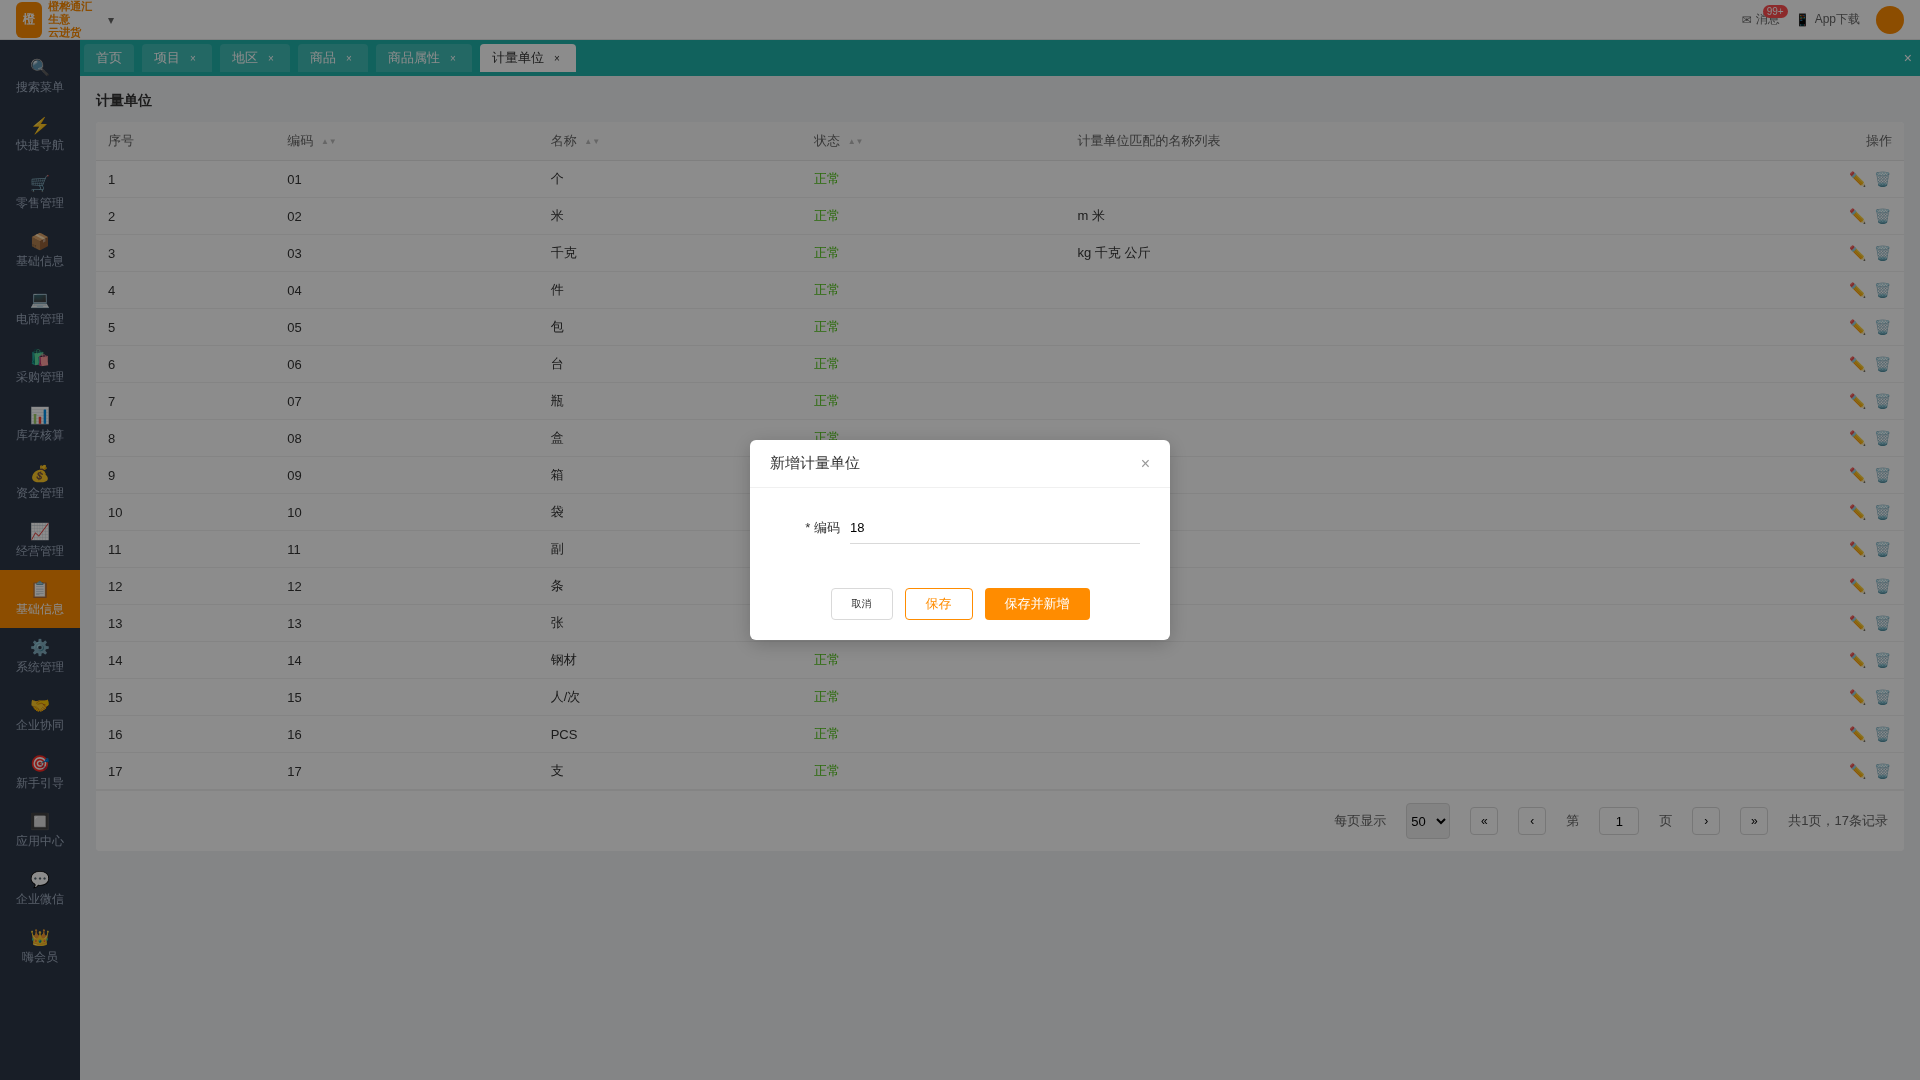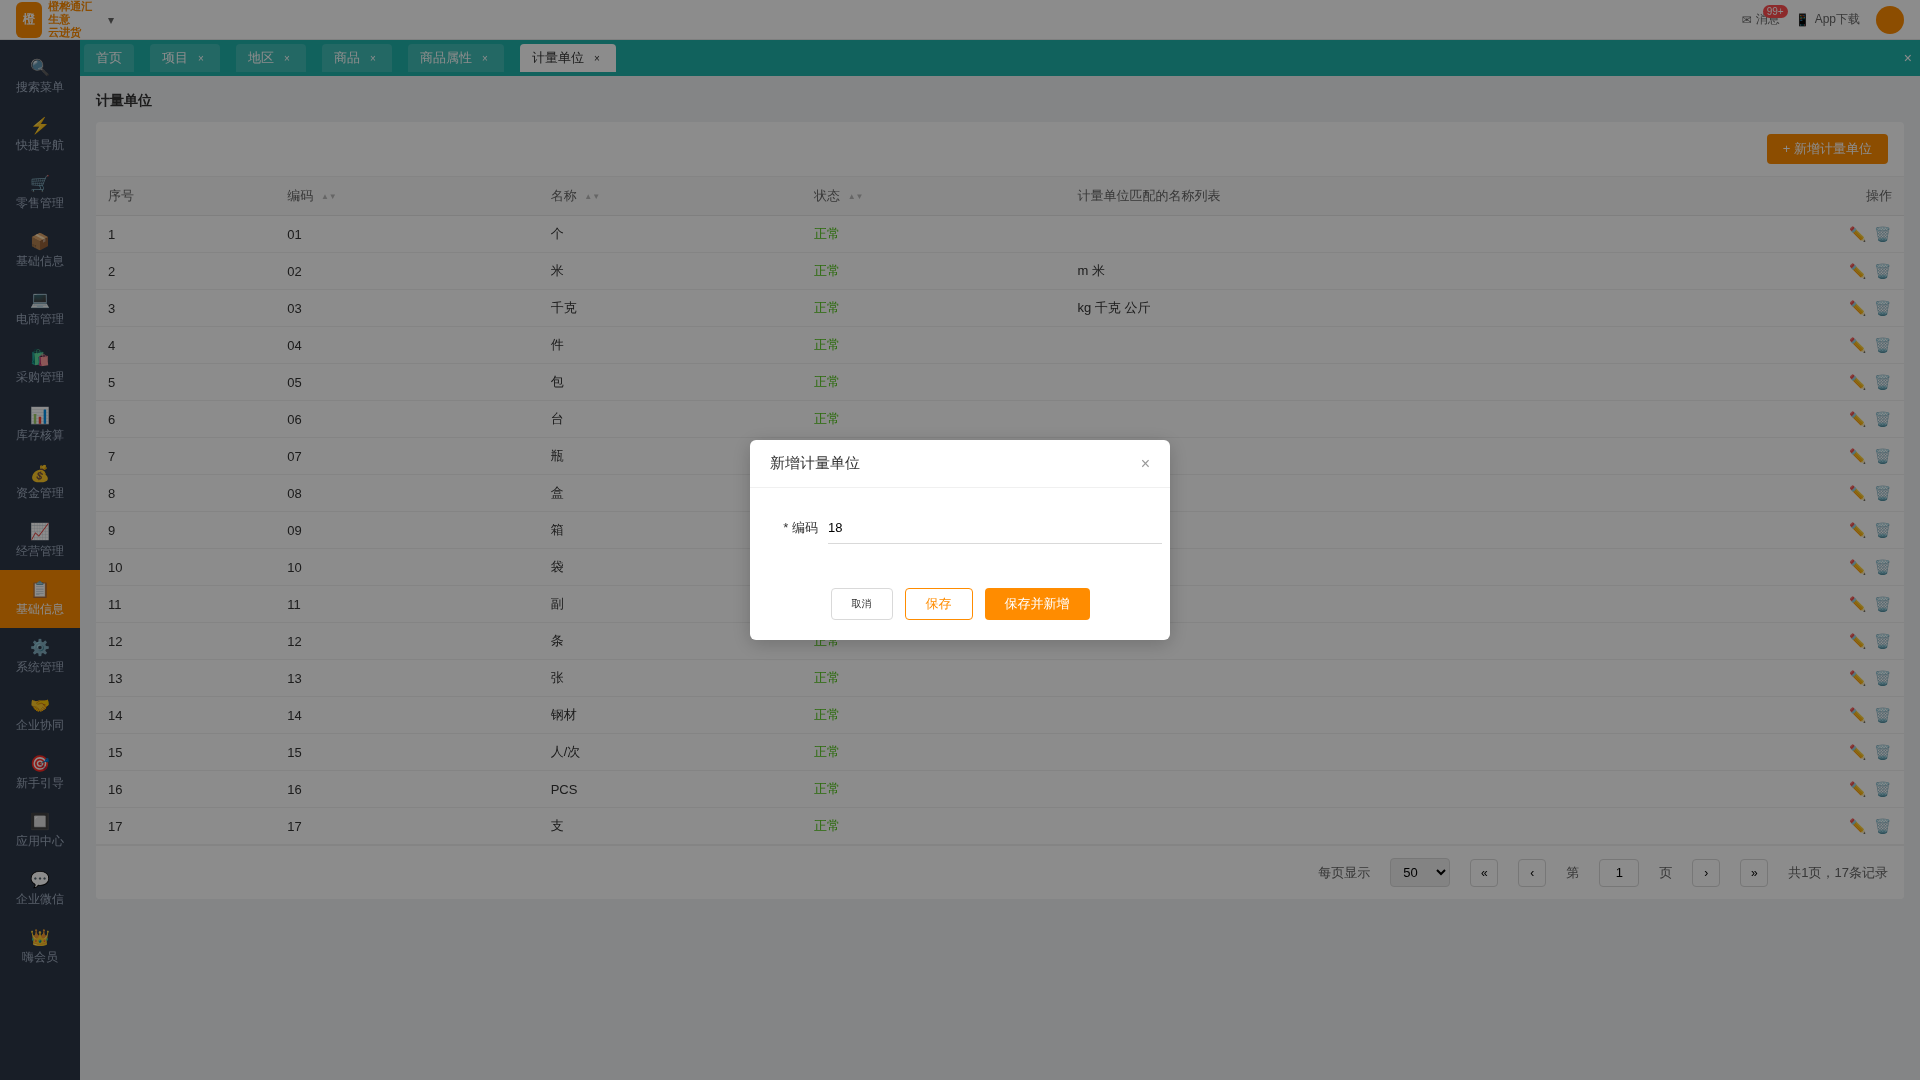--- a/index.html
+++ b/index.html
@@ -22,21 +22,21 @@
     
     .main-layout { display: flex; height: 1080px; padding-top: 40px; }
 
     
     .sidebar { width: 80px; background: #2d3748; height: 100%; display: flex; flex-direction: column; padding-top: 8px; flex-shrink: 0; }
     .sidebar-item { display: flex; flex-direction: column; align-items: center; justify-content: center; padding: 10px 4px; cursor: pointer; color: #a0aec0; font-size: 12px; gap: 2px; }
     .sidebar-item.active { background: #ff8c00; color: #fff; }
     .sidebar-icon { font-size: 16px; }
 
     
-    .tab-bar { height: 36px; background: #20b2aa; display: flex; align-items: center; padding: 8px 4px; gap: 16px; position: relative; }
+    .tab-bar { height: 36px; background: #20b2aa; display: flex; align-items: center; padding: 8px 4px; gap: 8px; position: relative; }
     .tab-item { display: flex; align-items: center; height: 28px; padding: 0 12px; border-radius: 4px 4px 0 0; font-size: 13px; cursor: pointer; gap: 6px; background: rgba(255,255,255,0.15); color: #fff; }
     .tab-item.active { background: #fff; color: #333; }
     .tab-close { font-size: 10px; width: 14px; height: 14px; display: flex; align-items: center; justify-content: center; border-radius: 50%; cursor: pointer; }
     .tab-bar-close { position: absolute; right: 8px; top: 50%; transform: translateY(-50%); color: #fff; cursor: pointer; font-size: 14px; }
 
     
     .content-area { flex: 1; overflow: auto; padding: 16px; background: #f0f2f5; height: calc(1080px - 40px - 36px); position: relative; }
     .page-title { font-size: 14px; font-weight: bold; color: #333; margin-bottom: 12px; }
 
     
@@ -50,31 +50,31 @@
     th .sort-icons { display: inline-flex; flex-direction: column; margin-left: 4px; font-size: 8px; color: #bbb; vertical-align: middle; }
     td { padding: 9px 12px; border-bottom: 1px solid #f0f0f0; font-size: 13px; color: #333; }
     .status-normal { color: #52c41a; }
     .action-icons { display: flex; gap: 8px; justify-content: flex-end; }
     .action-icon { color: #666; cursor: pointer; font-size: 14px; }
 
     
     .pagination { display: flex; align-items: center; justify-content: flex-end; padding: 12px 16px; gap: 20px; font-size: 13px; color: #666; background: #fff; border-top: 1px solid #f0f0f0; }
     .page-btn { width: 28px; height: 28px; border: 1px solid #d9d9d9; border-radius: 4px; display: flex; align-items: center; justify-content: center; cursor: pointer; background: #fff; font-size: 12px; }
     .page-input { width: 40px; height: 28px; border: 1px solid #d9d9d9; border-radius: 4px; text-align: center; font-size: 13px; }
-    .page-select { height: 29px; border: 1px solid #d9d9d9; border-radius: 4px; padding: 0 8px; font-size: 13px; }
+    .page-select { height: 36px; border: 1px solid #d9d9d9; border-radius: 4px; padding: 0 0; font-size: 13px; }
 
     
     .overlay { position: fixed; top: 0; left: 0; right: 0; bottom: 0; background: rgba(0,0,0,0.45); z-index: 200; display: flex; align-items: center; justify-content: center; }
 
     
     .modal { background: #fff; border-radius: 6px; width: 420px; box-shadow: 0 4px 20px rgba(0,0,0,0.2); }
     .modal-header { display: flex; align-items: center; justify-content: space-between; padding: 14px 20px; border-bottom: 1px solid #f0f0f0; }
     .modal-title { font-size: 15px; font-weight: 500; color: #333; }
     .modal-close { cursor: pointer; color: #999; font-size: 16px; }
-    .modal-body { padding: 24px 8px 12px; }
+    .modal-body { padding: 24px 30px 12px; }
     .form-row { display: flex; align-items: center; margin-bottom: 20px; }
     .form-label { width: 70px; text-align: right; font-size: 13px; color: #333; padding-right: 10px; }
     .form-input { flex: 1; height: 32px; border: 1px solid #d9d9d9; border-radius: 4px; padding: 0 10px; font-size: 13px; outline: none; }
     .modal-footer { display: flex; justify-content: center; gap: 12px; padding: 12px 20px 20px; }
     .btn-cancel { padding: 6px 20px; border: 1px solid #d9d9d9; border-radius: 4px; background: #fff; cursor: pointer; font-size: 10px; color: #333; }
     .btn-save { padding: 6px 20px; border: 1px solid #ff8c00; border-radius: 4px; background: #fff; cursor: pointer; font-size: 13px; color: #ff8c00; }
     .btn-save-new { padding: 6px 20px; border: none; border-radius: 4px; background: #ff8c00; cursor: pointer; font-size: 13px; color: #fff; }
     .main-container { flex: 1; display: flex; flex-direction: column; overflow: hidden; }
   </style>
 </head>
@@ -202,23 +202,20 @@
         <span>计量单位</span>
         <span class="tab-close">×</span>
       </div>
       <span class="tab-bar-close">×</span>
     </div>
 
     <div class="content-area">
       <div class="page-title">计量单位</div>
 
       <div class="table-card">
-        <div class="table-toolbar">
-          <button class="btn-add">+ 新增计量单位</button>
-        </div>
 
         <table>
           <thead>
             <tr>
               <th>
                 <span>序号</span>
               </th>
               <th>
                 <span>编码</span>
                 <span class="sort-icons">▲▼</span>

